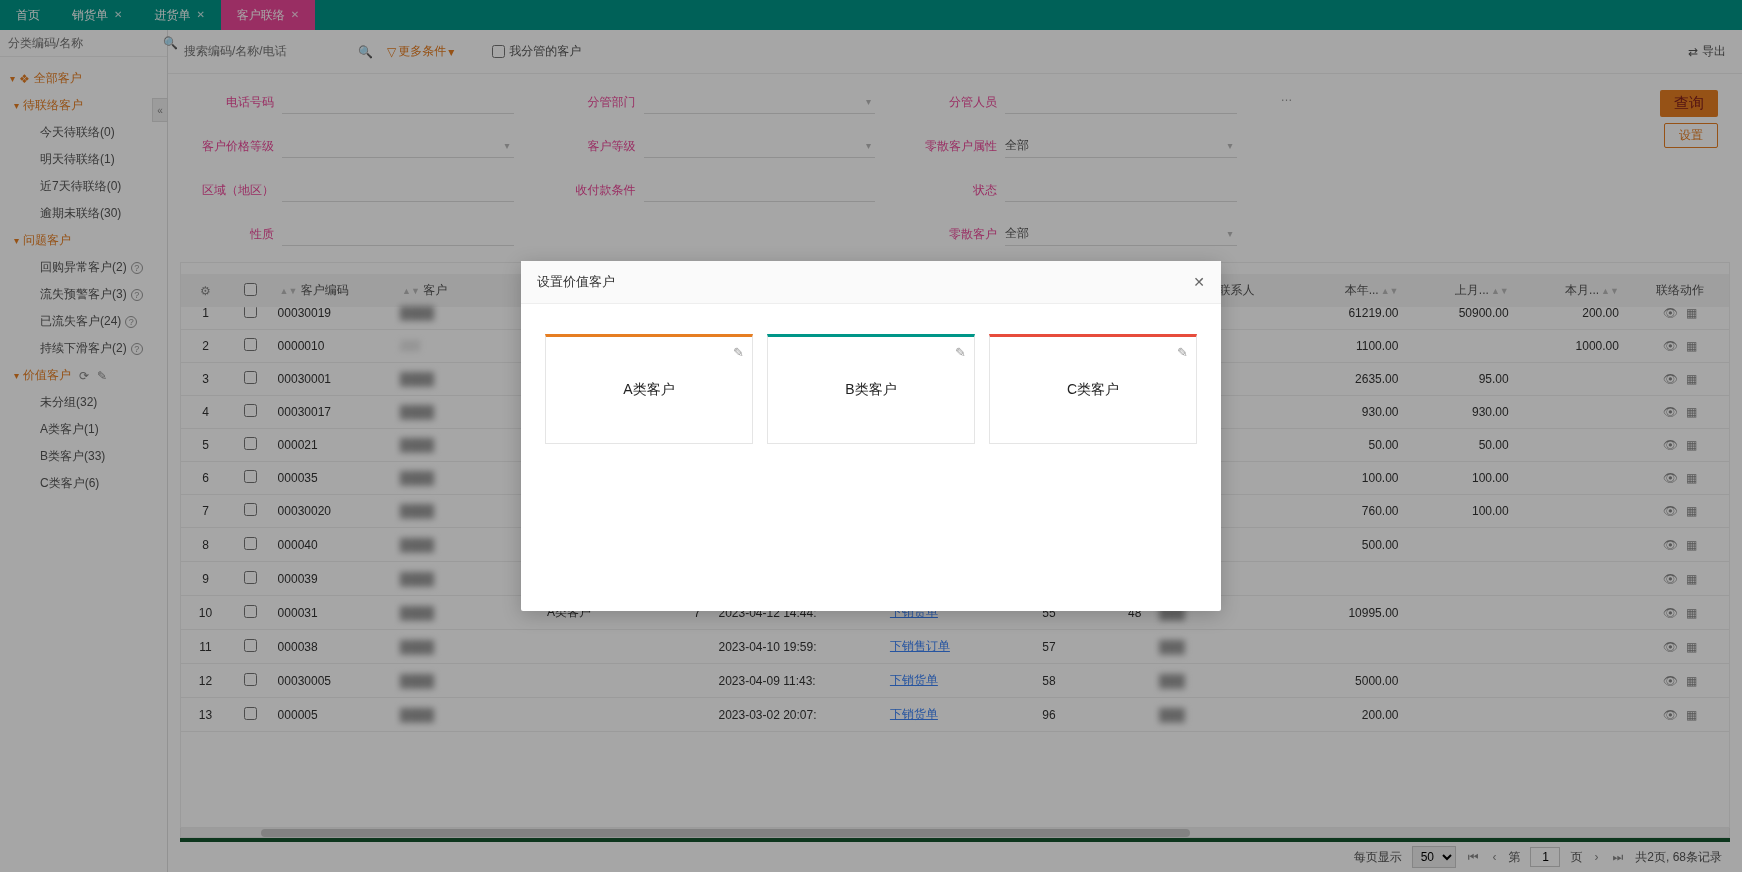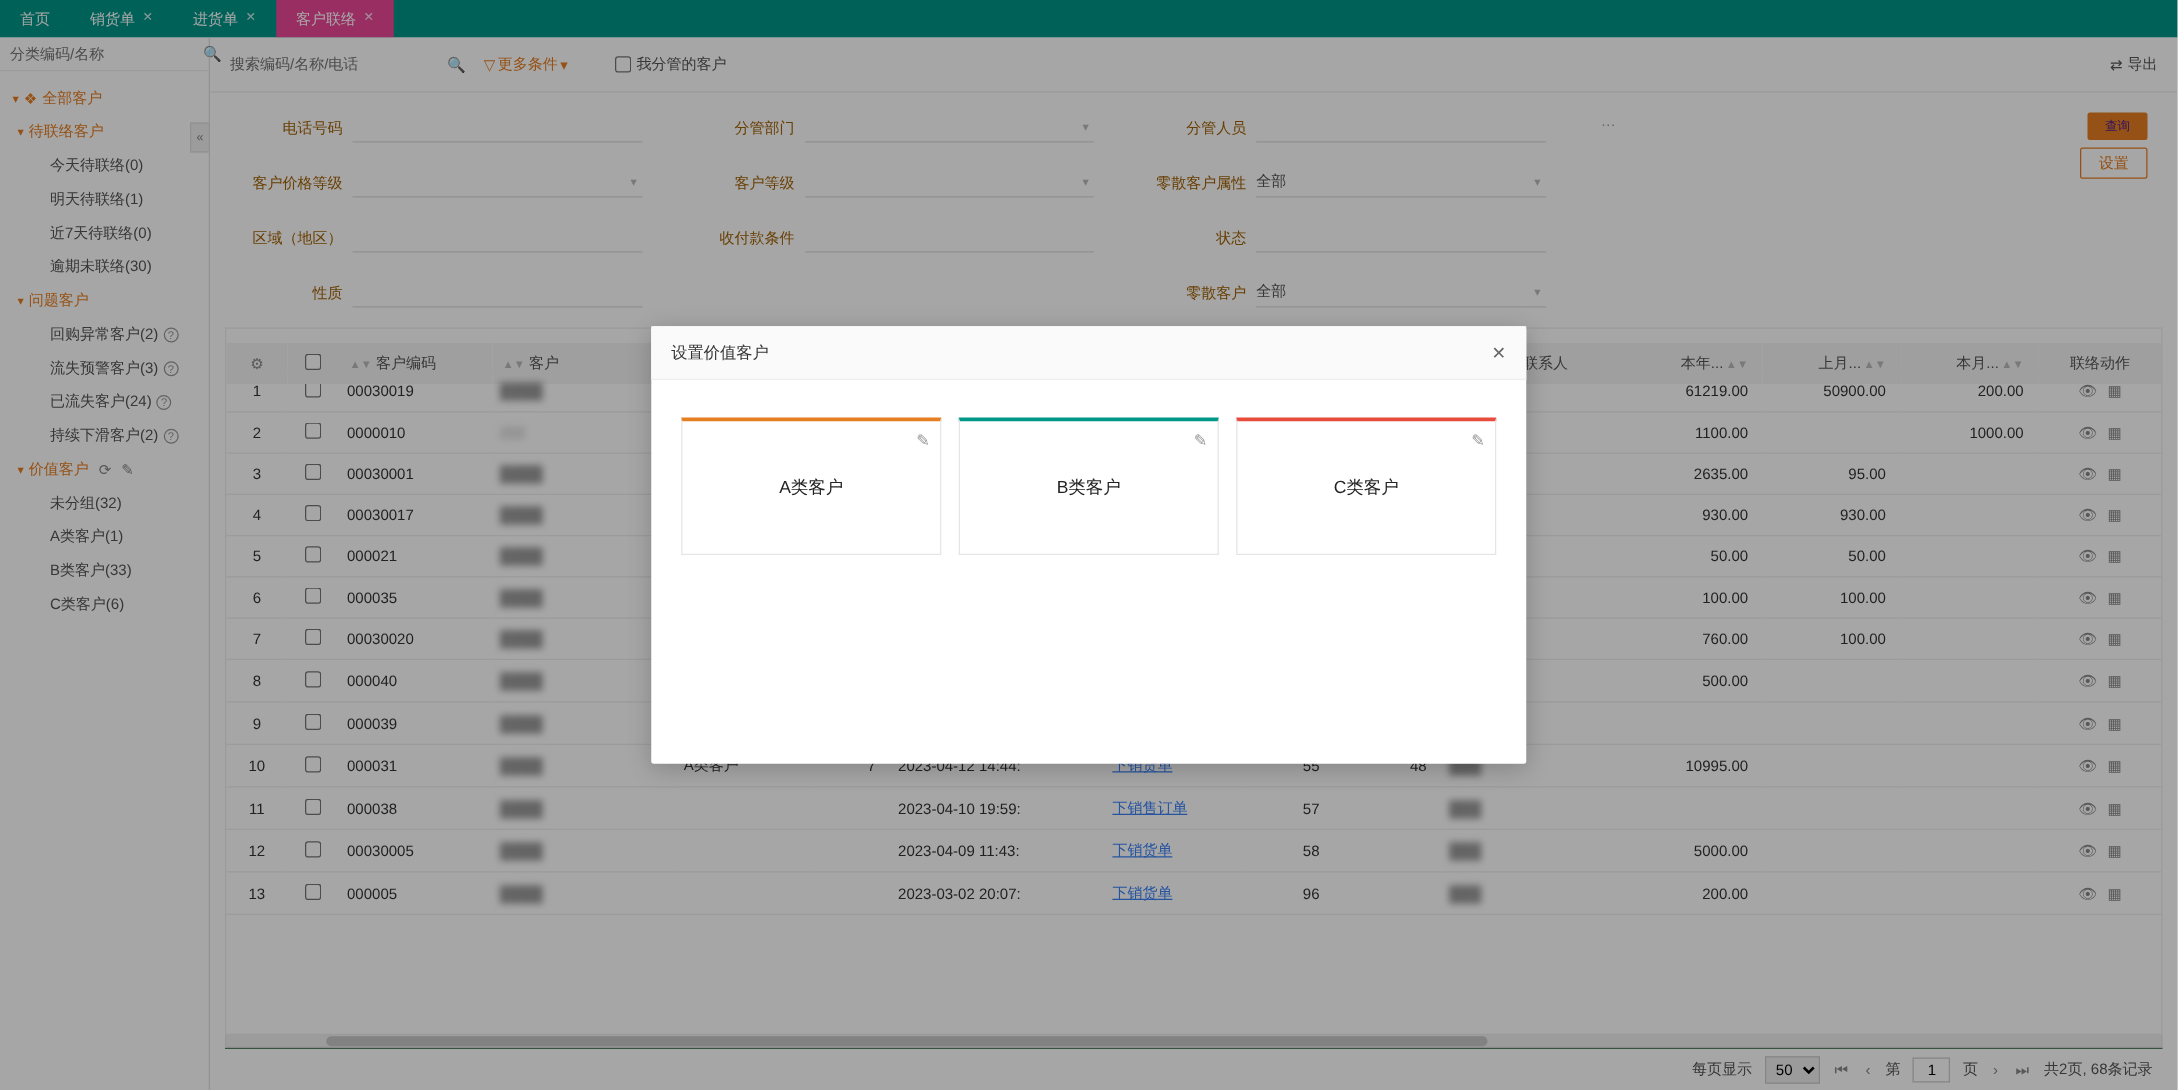--- a/index.html
+++ b/index.html
@@ -37,46 +37,46 @@
 .toolbar .search-btn { color: #e67e22; cursor: pointer; }
 .toolbar .more { color: #e67e22; cursor: pointer; display:flex; align-items:center; gap:2px;}
 .toolbar .chk { display: flex; align-items: center; gap: 4px; color:#555;padding-left:24px;}
 .toolbar .chk input { width:auto; }
 .toolbar .spacer { flex: 1; }
 .toolbar .export { color: #555; cursor: pointer; display:flex; align-items:center; gap:4px;}
 
 
 .filters { padding: 16px 24px 8px; display: grid; grid-template-columns: repeat(4, 1fr) 80px; gap: 12px 40px; }
 .filter { display: flex; align-items: center; }
-.filter label { width: 90px; text-align: right; color: #a16207; padding-right: 8px; }
+.filter label { width: 90px; text-align: right; color: #ec4899; padding-right: 8px; }
 .filter .val { flex: 1; border-bottom: 1px solid #ddd; height: 24px; display:flex; align-items:center; justify-content:space-between; padding-right:4px; color:#555;}
 .filter .chev { color:#bbb; font-size:10px; }
 .filter-actions { display: flex; flex-direction: column; gap: 6px; align-items: flex-end; }
-.btn-primary { background: #e67e22; color: #4c1d95; border: none; padding: 4px 14px; border-radius: 2px; cursor: pointer; font-size:10px;}
+.btn-primary { background: #e67e22; color: #7f1d1d; border: none; padding: 4px 14px; border-radius: 2px; cursor: pointer; font-size:15px;}
 .btn-outline { background: #fff; color: #e67e22; border: 1px solid #e67e22; padding: 3px 14px; border-radius: 2px; cursor: pointer; font-size:12px;}
 .dots { display:flex; align-items:center; color:#999; padding:0 4px;}
 
 
 .tablewrap { flex: 1; overflow: auto; margin: 8px 12px 0; border:1px solid #eee;}
 table { border-collapse: collapse; width: 100%; table-layout: fixed; }
 th, td { border-bottom: 1px solid #eee; padding: 8px 6px; text-align: left; font-size: 12px; white-space: nowrap; overflow: hidden; text-overflow: ellipsis; }
 th { background: #f5f5f5; color: #555; font-weight: 500; position: sticky; top: 11px; }
 td.num, th.num { text-align: right; padding-right: 12px;}
 td.ctr, th.ctr { text-align: center; }
 .link { color: #3b82f6; text-decoration: underline; cursor: pointer; }
 .blur { filter: blur(3px); color:#999; }
 .row-icons { display:flex; gap:8px; justify-content:center; color:#888;}
 .row-icons span { cursor:pointer; }
 .hscroll { height:10px; background:#f0f0f0; margin:0 12px; border:1px solid #e5e5e5; border-top:none; position:relative;}
 .hscroll .thumb { position:absolute; left:80px; top:1px; height:8px; width:60%; background:#c8c8c8; border-radius:4px;}
 th.gear::before { content:"⚙"; color:#888; }
 th .sort { font-size:9px; color:#bbb; margin-left:2px;}
 
 
-.pager { height: 34px; border-top: 1px solid #14532d; margin:0 12px; padding: 0 8px; display: flex; align-items: center; justify-content: flex-end; gap: 10px; color:#555; }
+.pager { height: 34px; border-top: 4px solid #14532d; margin:0 12px; padding: 0 8px; display: flex; align-items: center; justify-content: flex-end; gap: 10px; color:#555; }
 .pager select, .pager input { border:1px solid #ccc; padding:2px 4px; font-size:12px;}
 .pager input { width:30px; text-align:center;}
 .pager .pbtn { cursor:pointer; color:#888; padding:0 2px;}
 
 
 .overlay { position: absolute; inset: 0; background: rgba(0,0,0,.35); display: flex; align-items: center; justify-content: center; }
 .modal { width: 700px; height: 350px; background: #fff; border-radius: 2px; box-shadow: 0 4px 20px rgba(0,0,0,.2); display:flex; flex-direction:column;}
 .modal-header { padding: 12px 16px; display: flex; align-items: center; justify-content: space-between; border-bottom: 1px solid #eee; background:#fafafa;}
 .modal-header .title { font-size: 13px; color: #333; }
 .modal-header .close { cursor: pointer; color: #666; font-size: 14px; }

